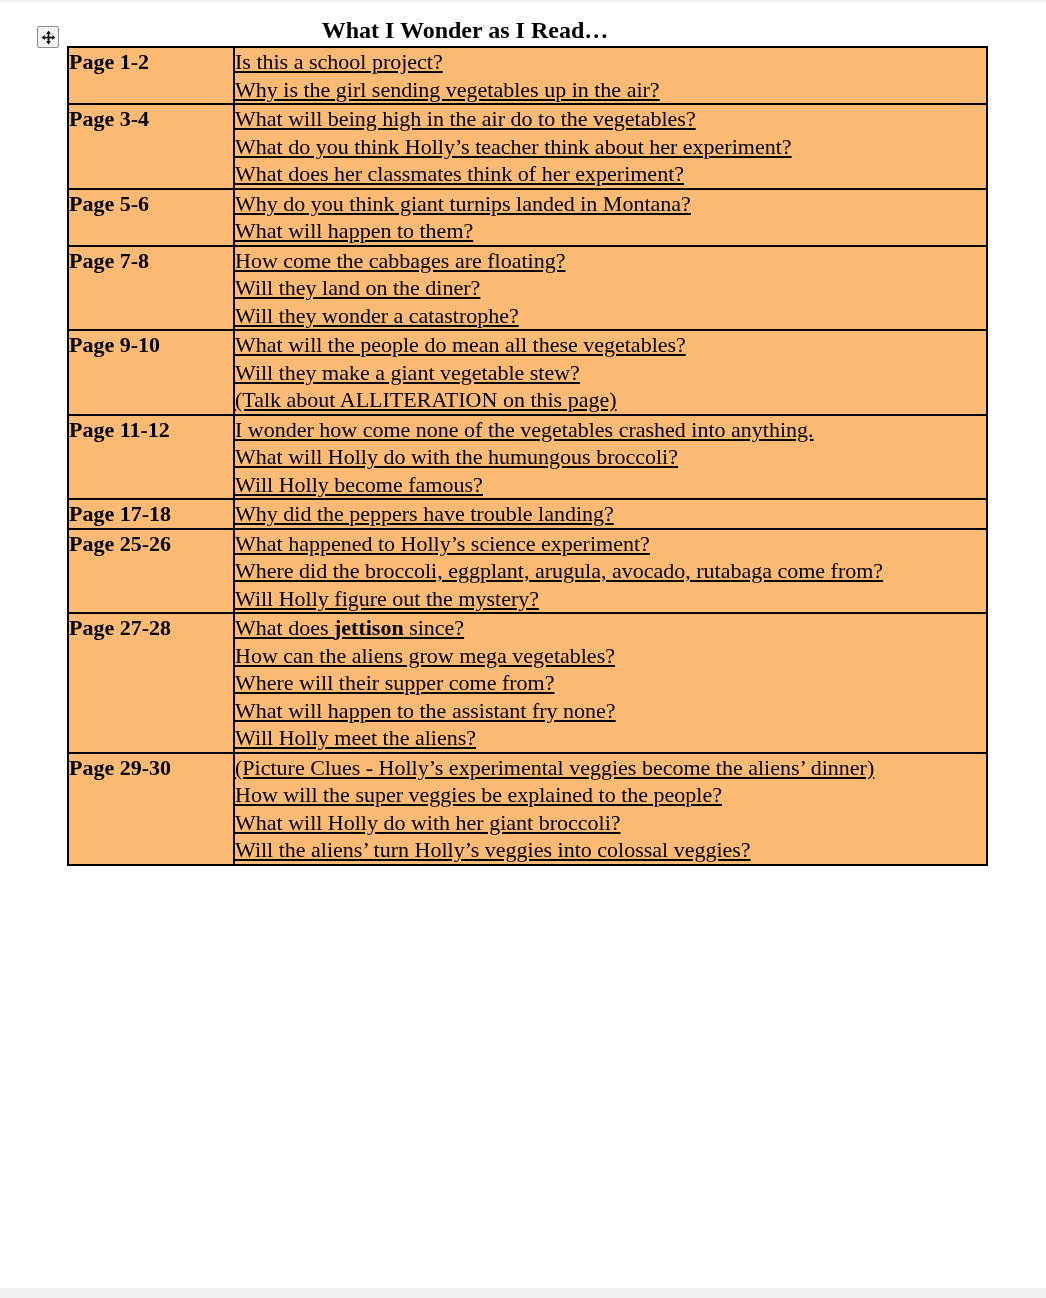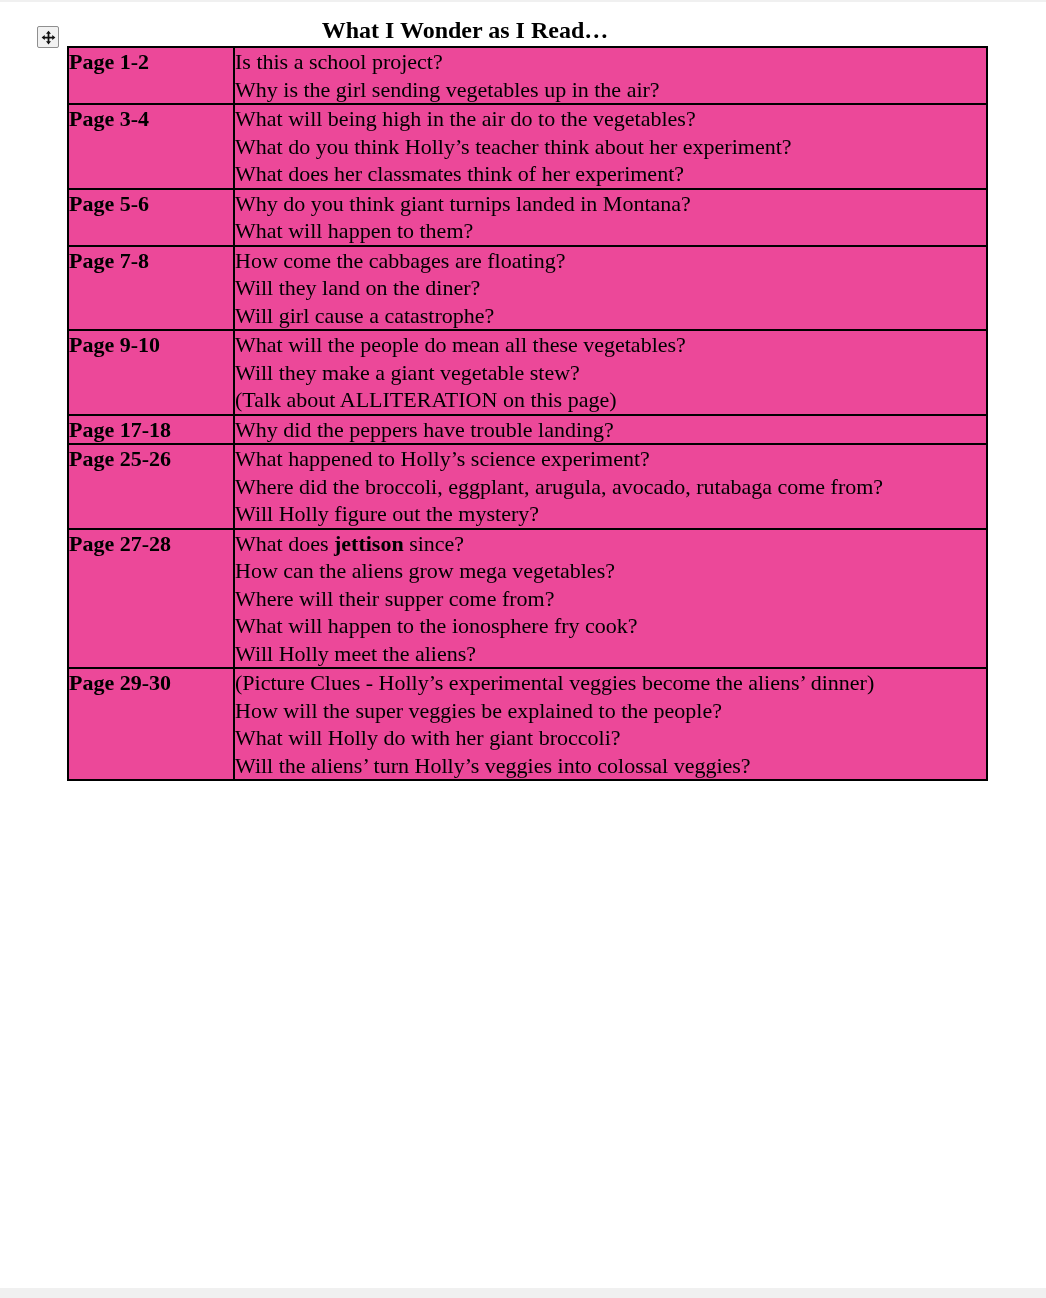--- a/index.html
+++ b/index.html
@@ -61,41 +61,42 @@
     text-align: center;
     font-size: 24px;
     font-weight: bold;
     line-height: 30px;
     font-family: "Liberation Serif", serif;
   }
   table.wonder {
     border-collapse: collapse;
     table-layout: fixed;
     width: 921px;
-    background: #ec4899;
+    background: #fdba74;
   }
   table.wonder td {
     border: 2px solid #000000;
     vertical-align: top;
     padding: 0;
   }
   td.page-cell {
     width: 164px;
     font-weight: bold;
     font-size: 22px;
     line-height: 27.5px;
     padding: 1px 6px 0 11px;
   }
   td.q-cell {
     font-size: 22px;
     line-height: 27.5px;
     padding: 1px 12px 0 14px;
   }
   .q-line {
     white-space: normal;
+    text-decoration: underline;
   }
   .q-bold {
     font-weight: bold;
   }
 </style>
 </head>
 <body>
 
 <div class="viewport">
   <div class="edge-strip-top"></div>
@@ -130,52 +131,60 @@
             <td class="q-cell">
               <div class="q-line">Why do you think giant turnips landed in Montana?</div>
               <div class="q-line">What will happen to them?</div>
             </td>
           </tr>
           <tr>
             <td class="page-cell">Page 7-8</td>
             <td class="q-cell">
               <div class="q-line">How come the cabbages are floating?</div>
               <div class="q-line">Will they land on the diner?</div>
-              <div class="q-line">Will girl cause a catastrophe?</div>
+              <div class="q-line">Will they wonder a catastrophe?</div>
             </td>
           </tr>
           <tr>
             <td class="page-cell">Page 9-10</td>
             <td class="q-cell">
               <div class="q-line">What will the people do mean all these vegetables?</div>
               <div class="q-line">Will they make a giant vegetable stew?</div>
               <div class="q-line">(Talk about ALLITERATION on this page)</div>
             </td>
           </tr>
           <tr>
+            <td class="page-cell">Page 11-12</td>
+            <td class="q-cell">
+              <div class="q-line">I wonder how come none of the vegetables crashed into anything.</div>
+              <div class="q-line">What will Holly do with the humungous broccoli?</div>
+              <div class="q-line">Will Holly become famous?</div>
+            </td>
+          </tr>
+          <tr>
             <td class="page-cell">Page 17-18</td>
             <td class="q-cell">
               <div class="q-line">Why did the peppers have trouble landing?</div>
             </td>
           </tr>
           <tr>
             <td class="page-cell">Page 25-26</td>
             <td class="q-cell">
               <div class="q-line">What happened to Holly’s science experiment?</div>
               <div class="q-line">Where did the broccoli, eggplant, arugula, avocado, rutabaga come from?</div>
               <div class="q-line">Will Holly figure out the mystery?</div>
             </td>
           </tr>
           <tr>
             <td class="page-cell">Page 27-28</td>
             <td class="q-cell">
               <div class="q-line"><span>What does </span><span class="q-bold">jettison</span><span> since?</span></div>
               <div class="q-line">How can the aliens grow mega vegetables?</div>
               <div class="q-line">Where will their supper come from?</div>
-              <div class="q-line">What will happen to the ionosphere fry cook?</div>
+              <div class="q-line">What will happen to the assistant fry none?</div>
               <div class="q-line">Will Holly meet the aliens?</div>
             </td>
           </tr>
           <tr>
             <td class="page-cell">Page 29-30</td>
             <td class="q-cell">
               <div class="q-line">(Picture Clues - Holly’s experimental veggies become the aliens’ dinner)</div>
               <div class="q-line">How will the super veggies be explained to the people?</div>
               <div class="q-line">What will Holly do with her giant broccoli?</div>
               <div class="q-line">Will the aliens’ turn Holly’s veggies into colossal veggies?</div>

